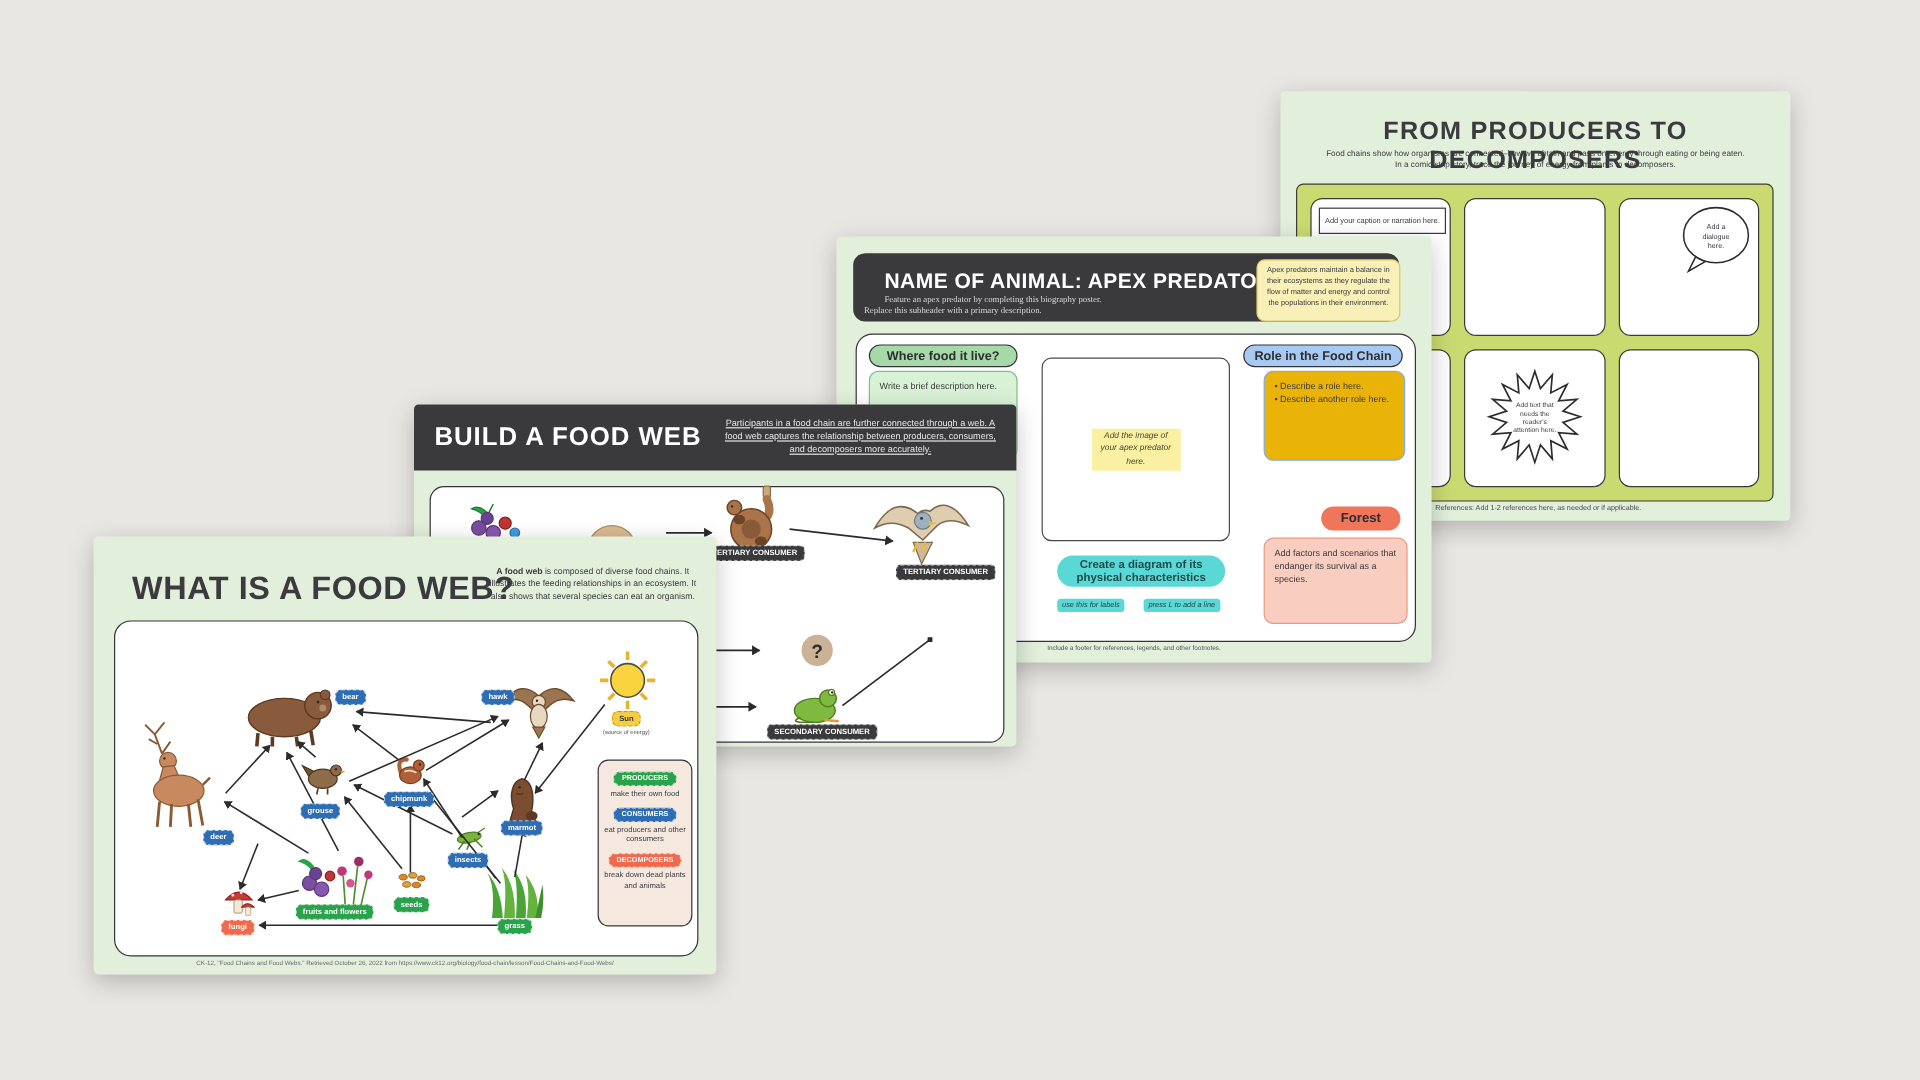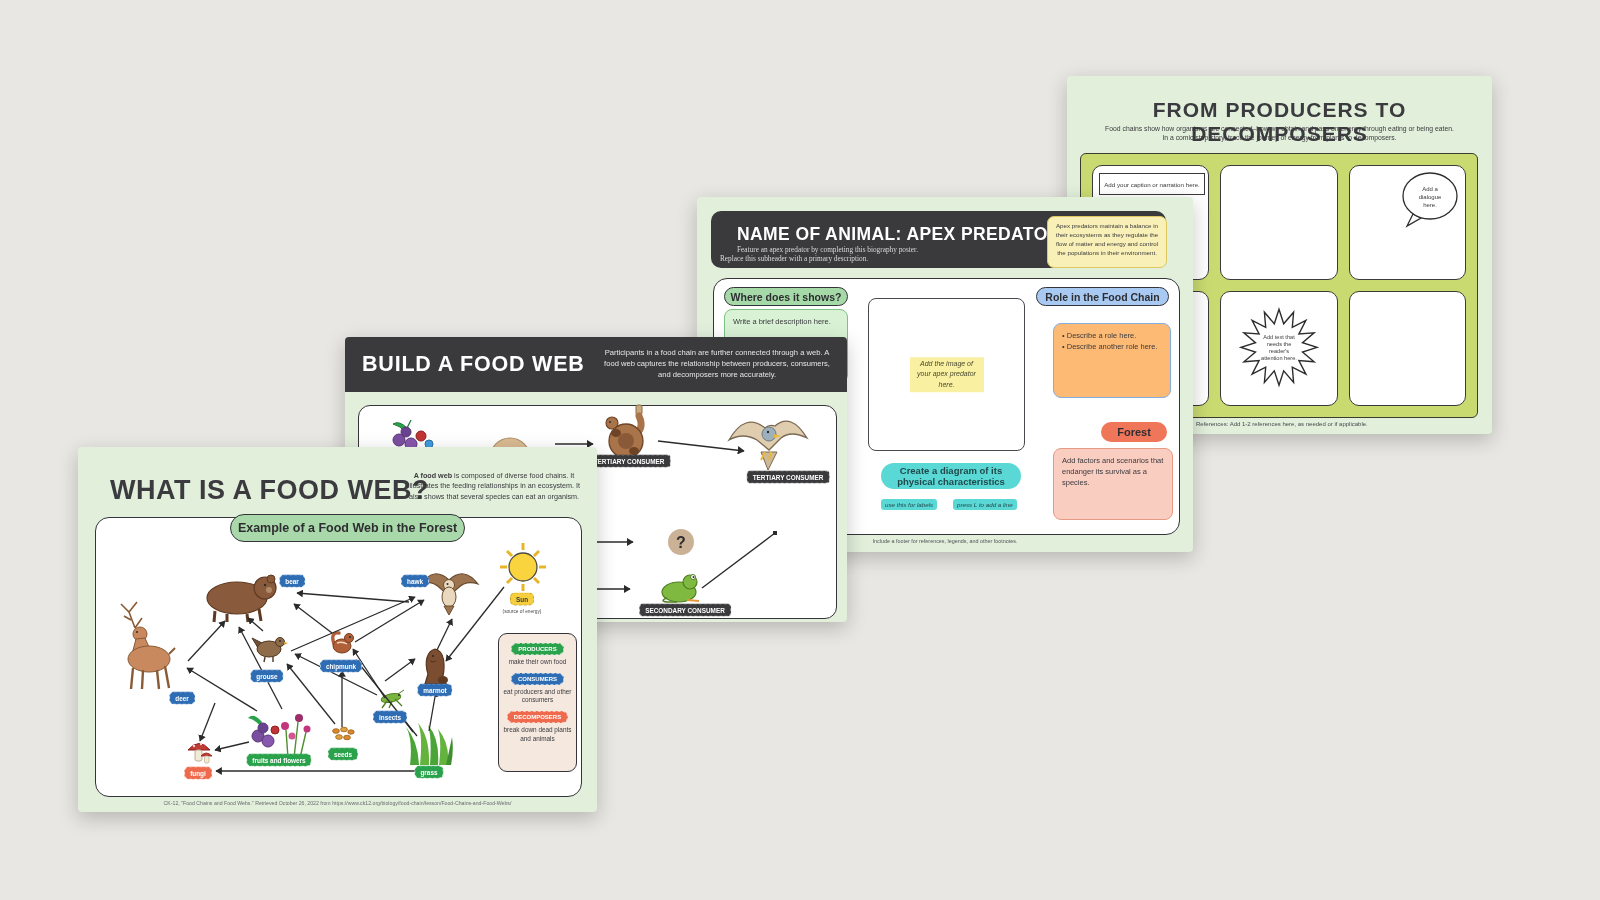--- a/index.html
+++ b/index.html
@@ -99,47 +99,47 @@
   <div class="slide" style="left:697px;top:197px;width:496px;height:355px;z-index:20;">
     <div class="abs dark" style="left:14px;top:14px;width:455px;height:57px;border-radius:10px;">
       <div class="abs s3-title" style="left:26px;top:13px;">NAME OF ANIMAL: APEX PREDATOR</div>
       <div class="abs s3-sub" style="left:26px;top:34px;">Feature an apex predator by completing this biography poster.</div>
       <div class="abs s3-sub" style="left:9px;top:43px;">Replace this subheader with a primary description.</div>
       <div class="note-y" style="left:336px;top:5px;width:110px;height:40px;">Apex predators maintain a balance in their ecosystems as they regulate the flow of matter and energy and control the populations in their environment.</div>
     </div>
 
     <div class="whitebox" style="left:16px;top:81px;width:465px;height:255px;">
 
-      <div class="pill-sm" style="left:10px;top:8px;width:122px;height:17px;background:#a5d9a8;">Where does it shows?</div>
+      <div class="pill-sm" style="left:10px;top:8px;width:122px;height:17px;background:#a5d9a8;">Where food it live?</div>
       <div class="hint-box" style="left:10px;top:30px;width:106px;height:58px;background:#d9f2d6;border:1.2px solid #7cc282;">Write a brief description here.</div>
 
       <div class="abs" style="left:154px;top:19px;width:155px;height:151px;background:#fff;border:1.5px solid #4a4950;border-radius:8px;">
         <div class="img-hint" style="left:50%;top:50%;width:66px;">Add the image of your apex predator here.</div>
       </div>
 
       <div class="pill-sm" style="left:322px;top:8px;width:131px;height:17px;background:#a8caf2;">Role in the Food Chain</div>
-      <div class="hint-box" style="left:339px;top:44px;width:100px;height:59px;background:#fdba74;border:1.2px solid #84aede;">
+      <div class="hint-box" style="left:339px;top:30px;width:100px;height:59px;background:#eab308;border:1.2px solid #84aede;">
         <div>• <span>Describe a role here.</span></div>
         <div>• <span>Describe another role here.</span></div>
       </div>
 
       <div class="teal" style="left:167px;top:184px;width:140px;height:26px;">Create a diagram of its physical characteristics</div>
       <div class="teal-tag" style="left:167px;top:220px;">use this for labels</div>
       <div class="teal-tag" style="left:239px;top:220px;">press L to add a line</div>
 
       <div class="pill-sm" style="left:387px;top:143px;width:66px;height:20px;background:#f0765a;border:none;font-size:11px;">Forest</div>
       <div class="hint-box" style="left:339px;top:169px;width:102px;height:56px;background:#f9cdc0;border:1.2px solid #e79a83;">Add factors and scenarios that endanger its survival as a species.</div>
     </div>
     <div class="abs" style="left:0;width:496px;top:341px;font-size:5.4px;color:#55555a;text-align:center;">Include a footer for references, legends, and other footnotes.</div>
   </div>
 
   <div class="slide" style="left:345px;top:337px;width:502px;height:285px;z-index:30;">
     <div class="abs dark" style="left:0;top:0;width:502px;height:55px;border-radius:4px 4px 0 0;">
       <div class="abs s2-title" style="left:17px;top:15px;">BUILD A FOOD WEB</div>
-      <div class="abs s2-desc" style="left:252px;top:11px;width:240px;">Participants in a food chain are further connected through a web. A food web captures the relationship between producers, consumers, and decomposers more accurately.</div>
+      <div class="abs s2-desc" style="left:252px;top:11px;width:240px;text-decoration:underline;">Participants in a food chain are further connected through a web. A food web captures the relationship between producers, consumers, and decomposers more accurately.</div>
     </div>
     <div class="whitebox" style="left:13px;top:68px;width:477px;height:212px;border-radius:12px;"></div>
 
     <svg class="organism" style="left:40px;top:81px;" width="52" height="38" viewBox="0 0 52 38">
       <path d="M22 10 Q14 2 8 6 Q16 8 20 14 Z" fill="#2aa14b" stroke="#1d7a36" stroke-width="1"></path>
       <line x1="22" y1="10" x2="26" y2="2" stroke="#1d7a36" stroke-width="1.2"></line>
       <circle cx="14" cy="22" r="6" fill="#7b4fa0" stroke="#5a3779" stroke-width="1"></circle>
       <circle cx="26" cy="26" r="6" fill="#8857ae" stroke="#5a3779" stroke-width="1"></circle>
       <circle cx="21" cy="14" r="5" fill="#6a4390" stroke="#5a3779" stroke-width="1"></circle>
       <circle cx="36" cy="18" r="5" fill="#c03535" stroke="#8f1f1f" stroke-width="1"></circle>
@@ -197,21 +197,20 @@
       <line x1="357" y1="251" x2="430" y2="196" stroke="#2b2b2b" stroke-width="1.4"></line>
       <rect x="428" y="194" width="4" height="4" fill="#2b2b2b"></rect>
     </svg>
   </div>
 
   <div class="slide" style="left:78px;top:447px;width:519px;height:365px;z-index:40;">
     <div class="abs s1-title" style="left:32px;top:28px;">WHAT IS A FOOD WEB?</div>
     <div class="abs s1-intro" style="left:328px;top:24px;width:176px;"><b>A food web</b><span> is composed of diverse food chains. It illustrates the feeding relationships in an ecosystem. It also shows that several species can eat an organism.</span></div>
 
     <div class="whitebox" style="left:17px;top:70px;width:485px;height:278px;">
-      <div class="pill-hdr" style="left:134px;top:-4px;width:233px;height:26px;">Example of a Food Web in the Forest</div>
 
       <svg class="organism" style="left:13px;top:78px;" width="69" height="97" viewBox="0 0 69 97">
         <path d="M20 16 L26 32 M12 8 L20 16 L28 6 M15 20 L22 24 M26 32 L33 22" fill="none" stroke="#8a5a34" stroke-width="1.6"></path>
         <circle cx="31" cy="38" r="7" fill="#c8895f" stroke="#8a5a34" stroke-width="1"></circle>
         <path d="M27 43 L23 58 L44 60 L36 42 Z" fill="#c8895f" stroke="#8a5a34" stroke-width="1"></path>
         <ellipse cx="40" cy="63" rx="21" ry="13" fill="#c8895f" stroke="#8a5a34" stroke-width="1"></ellipse>
         <path d="M24 72 L22 93 M34 74 L33 93 M48 74 L50 93 M56 70 L60 92" stroke="#8a5a34" stroke-width="2.4"></path>
         <path d="M60 58 L66 52" stroke="#8a5a34" stroke-width="2"></path>
         <circle cx="28" cy="36" r="1" fill="#2d2d2d"></circle>
       </svg>

